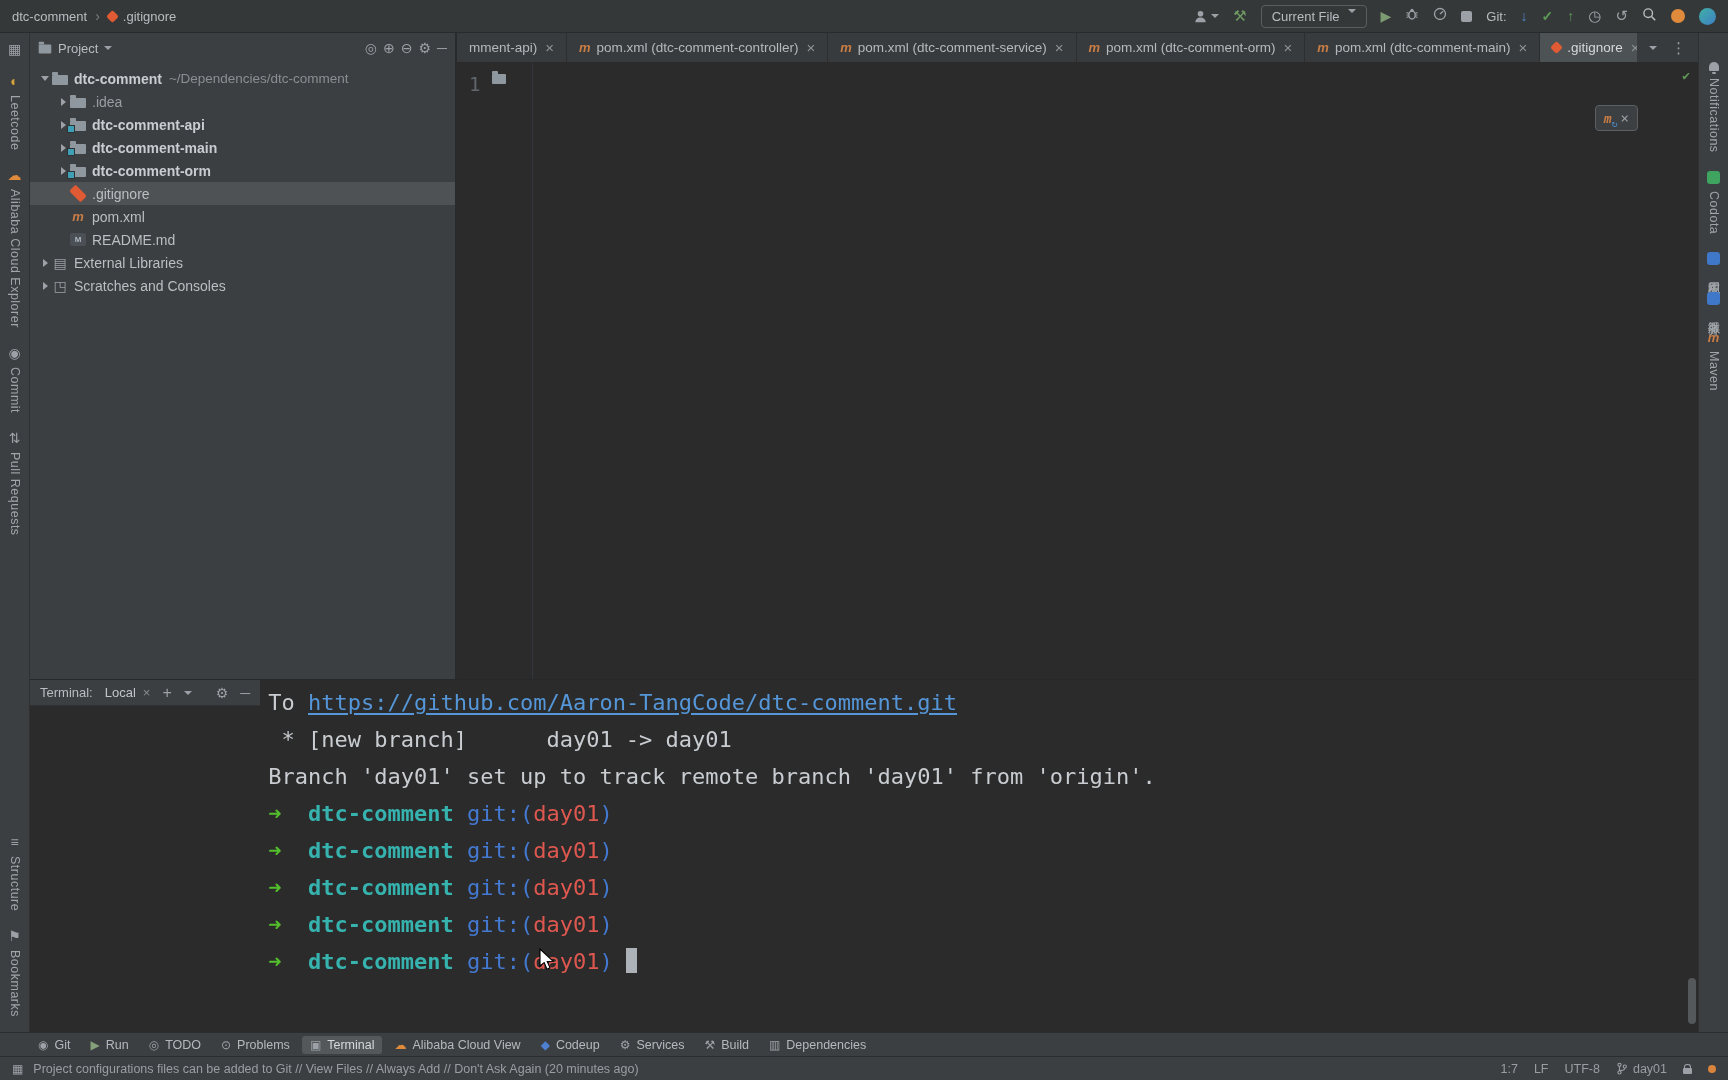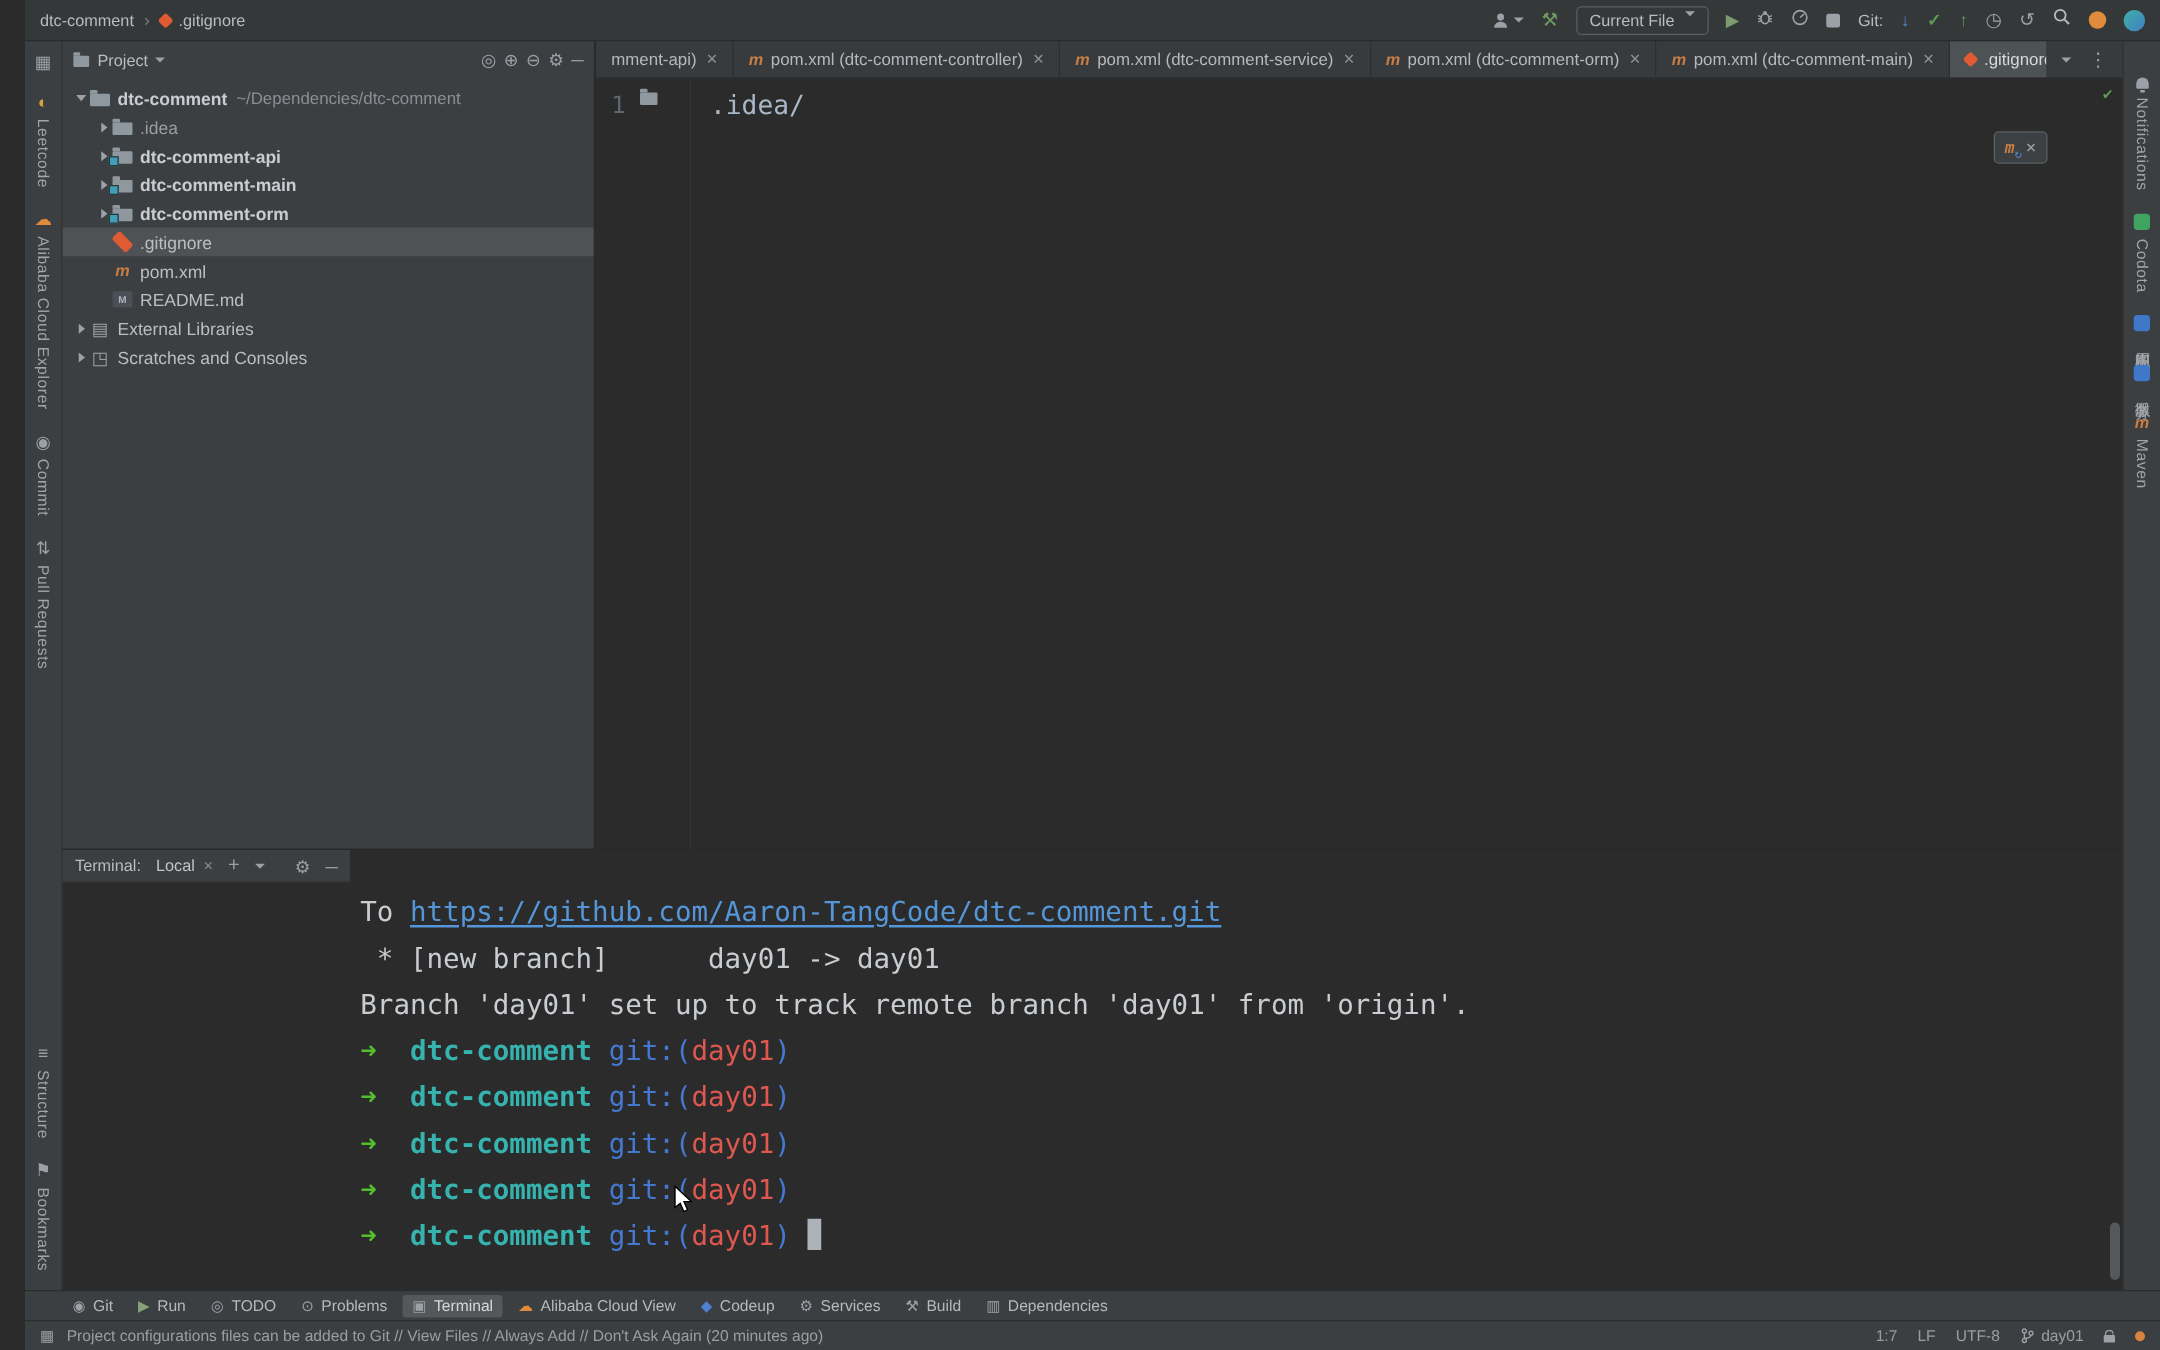--- a/index.html
+++ b/index.html
@@ -1,19 +1,19 @@
 <!DOCTYPE html>
 <html><head>
 <meta charset="utf-8">
 <style>
   html,body{margin:0;padding:0;background:#2b2b2b;}
   *{box-sizing:border-box;}
   .app{width:1728px;height:1080px;overflow:hidden;position:relative;
        font-family:"Liberation Sans",sans-serif;color:#b9bcc0;
-       display:flex;flex-direction:column;user-select:none;padding-left:20px;}
+       display:flex;flex-direction:column;user-select:none;}
   
   .titlebar{height:33px;background:#353839;border-bottom:1px solid #282a2b;
             display:flex;align-items:center;justify-content:space-between;padding:0 12px;flex:0 0 33px;}
   .tb-left{display:flex;align-items:center;gap:8px;font-size:13px;}
   .crumb-sep{color:#7a7e82;font-size:14px;}
   .crumb-file{display:flex;align-items:center;gap:6px;}
   .tb-right{display:flex;align-items:center;gap:14px;}
   .tb-right .glyph{font-size:14px;color:#9ba1a7;}
   .caret{width:0;height:0;border-left:4px solid transparent;border-right:4px solid transparent;border-top:4px solid #9ba1a7;display:inline-block;}
   .run-config{display:flex;gap:8px;border:1px solid #5a5e61;border-radius:4px;
@@ -90,21 +90,21 @@
   .fw-close{color:#9ba1a7;font-size:14px;cursor:pointer;}
   
   .terminal{flex:1;display:flex;flex-direction:row;border-top:1px solid #262829;min-height:0;}
   .term-header{height:26px;flex:0 0 26px;background:#3c3f41;border-bottom:1px solid #2f3133;
                display:flex;align-items:center;padding:0 10px;gap:12px;font-size:13px;}
   .term-tab{display:flex;align-items:center;gap:7px;color:#c2c5c9;}
   .term-tab .x{color:#888d92;font-size:13px;}
   .plus{color:#9ba1a7;font-size:16px;}
   .term-header .spacer{flex:1;}
   .term-body{flex:1;background:#2b2b2b;position:relative;padding:4px 0 0 8px;
-             font-family:"DejaVu Sans Mono","DejaVu Sans",monospace;font-size:22px;line-height:37px;margin-top:28px;}
+             font-family:"DejaVu Sans Mono","DejaVu Sans",monospace;font-size:22px;line-height:37px;}
   .term-line{white-space:pre;}
   .c-fg{color:#c9cdd1;}
   .c-link{color:#5596d8;text-decoration:underline;text-underline-offset:3px;cursor:pointer;}
   .c-green{color:#53bf2c;font-weight:bold;}
   .c-cyan{color:#36b3ae;font-weight:bold;}
   .c-blue{color:#4479d2;}
   .c-red{color:#de5850;}
   .term-cursor{display:inline-block;width:11px;height:25px;background:#adb2b8;margin-left:13px;vertical-align:-4px;}
   .term-scrollbar{position:absolute;right:2px;bottom:8px;width:8px;height:46px;background:#55585a;border-radius:4px;}
   
@@ -350,21 +350,20 @@
             <div class="tab-controls">
               <span class="caret"></span>
               <span class="more-v">⋮</span>
             </div>
           </div>
           <div class="editor">
             <div class="gutter">
               <span class="lnum">1</span>
               <span class="ticon i-folder"></span>
             </div>
-            <div class="code">.idea/</div>
             <span class="inspection-ok">✔</span>
             <div class="float-widget">
               <span class="rel">
                 <span class="ticon i-maven">m</span>
                 <span class="mini-refresh">↻</span>
               </span>
               <span class="fw-close">×</span>
             </div>
           </div>
         </div>

